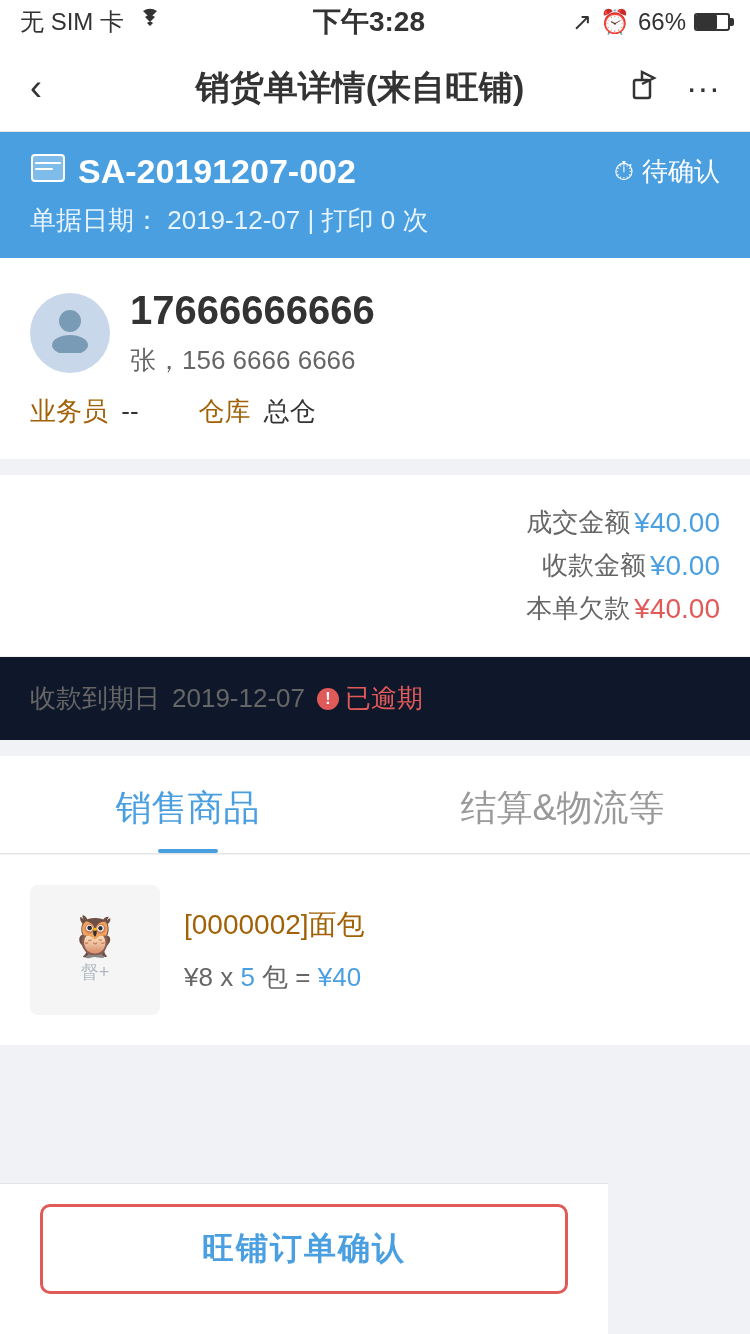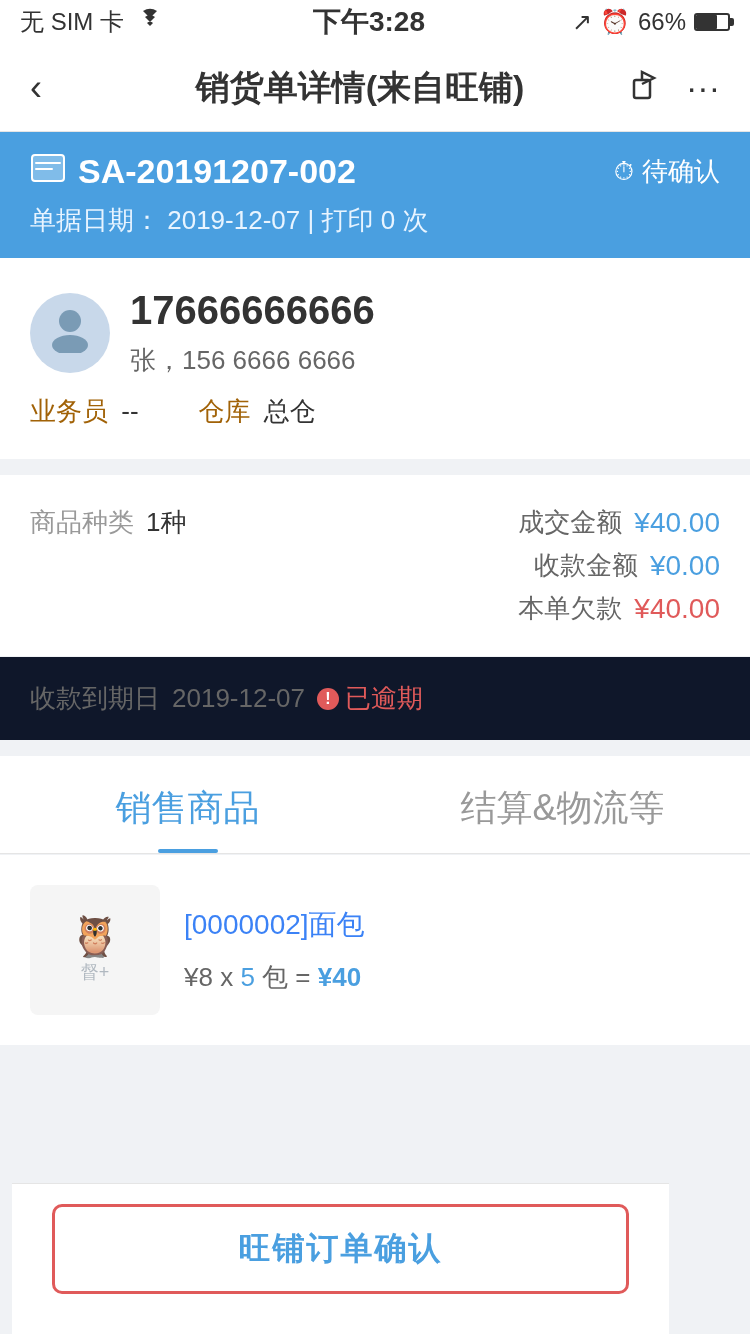--- a/index.html
+++ b/index.html
@@ -188,21 +188,21 @@
     .summary-right {
       flex: 1;
       display: flex;
       flex-direction: column;
       align-items: flex-end;
       gap: 8px;
     }
     .summary-row {
       display: flex;
       align-items: center;
-      gap: 12px;
+      gap: 4px;
       font-size: 26px;
     }
     .amount-label { color: #666; }
     .amount-value { color: #4a9fe0; font-size: 28px; }
     .amount-value.red { color: #e05a5a; }
 
     
     .due-card {
       background: #0f172a;
       padding: 24px 30px;
@@ -296,48 +296,48 @@
     }
     .product-logo-sub {
       font-size: 18px;
       color: #b0b8c0;
       text-align: center;
       margin-top: 4px;
     }
     .product-info { flex: 1; }
     .product-name {
       font-size: 28px;
-      color: #3b82f6;
+      color: #a16207;
       font-weight: 500;
     }
     .product-price-row {
       margin-top: 16px;
       font-size: 26px;
       color: #666;
     }
     .product-price-row .qty-highlight {
       color: #4a9fe0;
     }
     .product-total {
       color: #4a9fe0;
-      font-weight: 700;
+      font-weight: 400;
     }
 
     
     .bottom-spacer {
       height: 180px;
       background: #f0f2f5;
     }
 
     
     .bottom-action {
       position: fixed;
       bottom: 0;
-      left: 12px;
-      width: 657px;
+      left: 0;
+      width: 608px;
       background: #fff;
       padding: 20px 40px 40px;
       border-top: 1px solid #e5e5e5;
     }
     .confirm-button {
       width: 100%;
       height: 90px;
       border: 3px solid #e05a5a;
       border-radius: 10px;
       background: #fff;
@@ -437,24 +437,20 @@
     <div>
       <span class="meta-label">仓库</span>
       <span class="meta-value">总仓</span>
     </div>
   </div>
 </div>
 
 <div class="divider"></div>
 
 <div class="summary-card">
-  <div class="summary-left">
-    <span class="summary-label">商品种类</span>
-    <span class="summary-value">1种</span>
-  </div>
   <div class="summary-right">
     <div class="summary-row">
       <span class="amount-label">成交金额</span>
       <span class="amount-value">¥40.00</span>
     </div>
     <div class="summary-row">
       <span class="amount-label">收款金额</span>
       <span class="amount-value">¥0.00</span>
     </div>
     <div class="summary-row">

